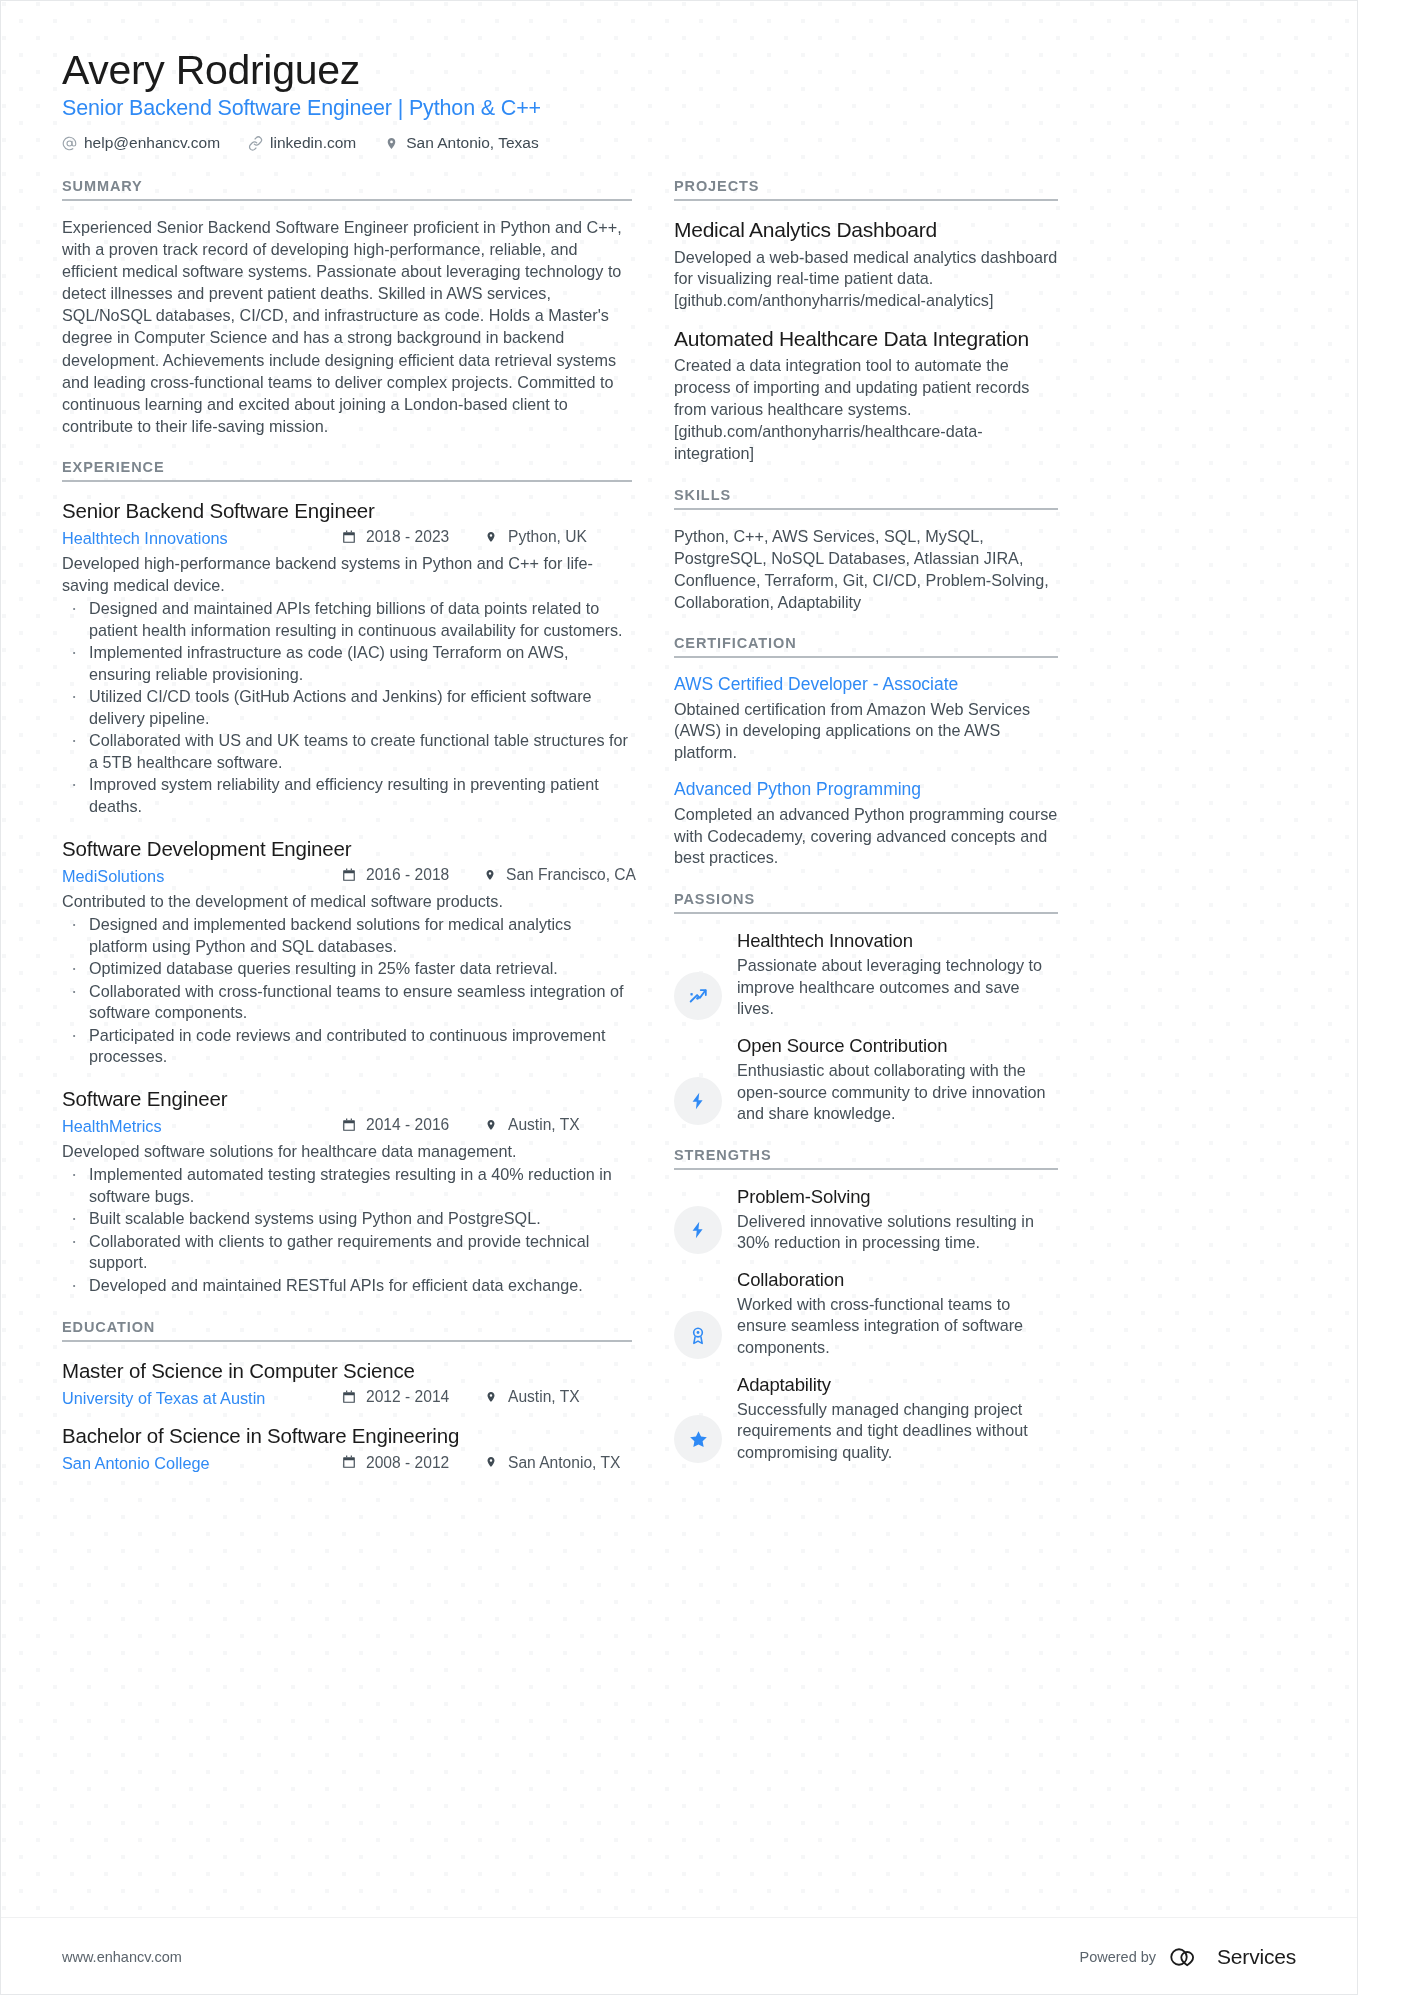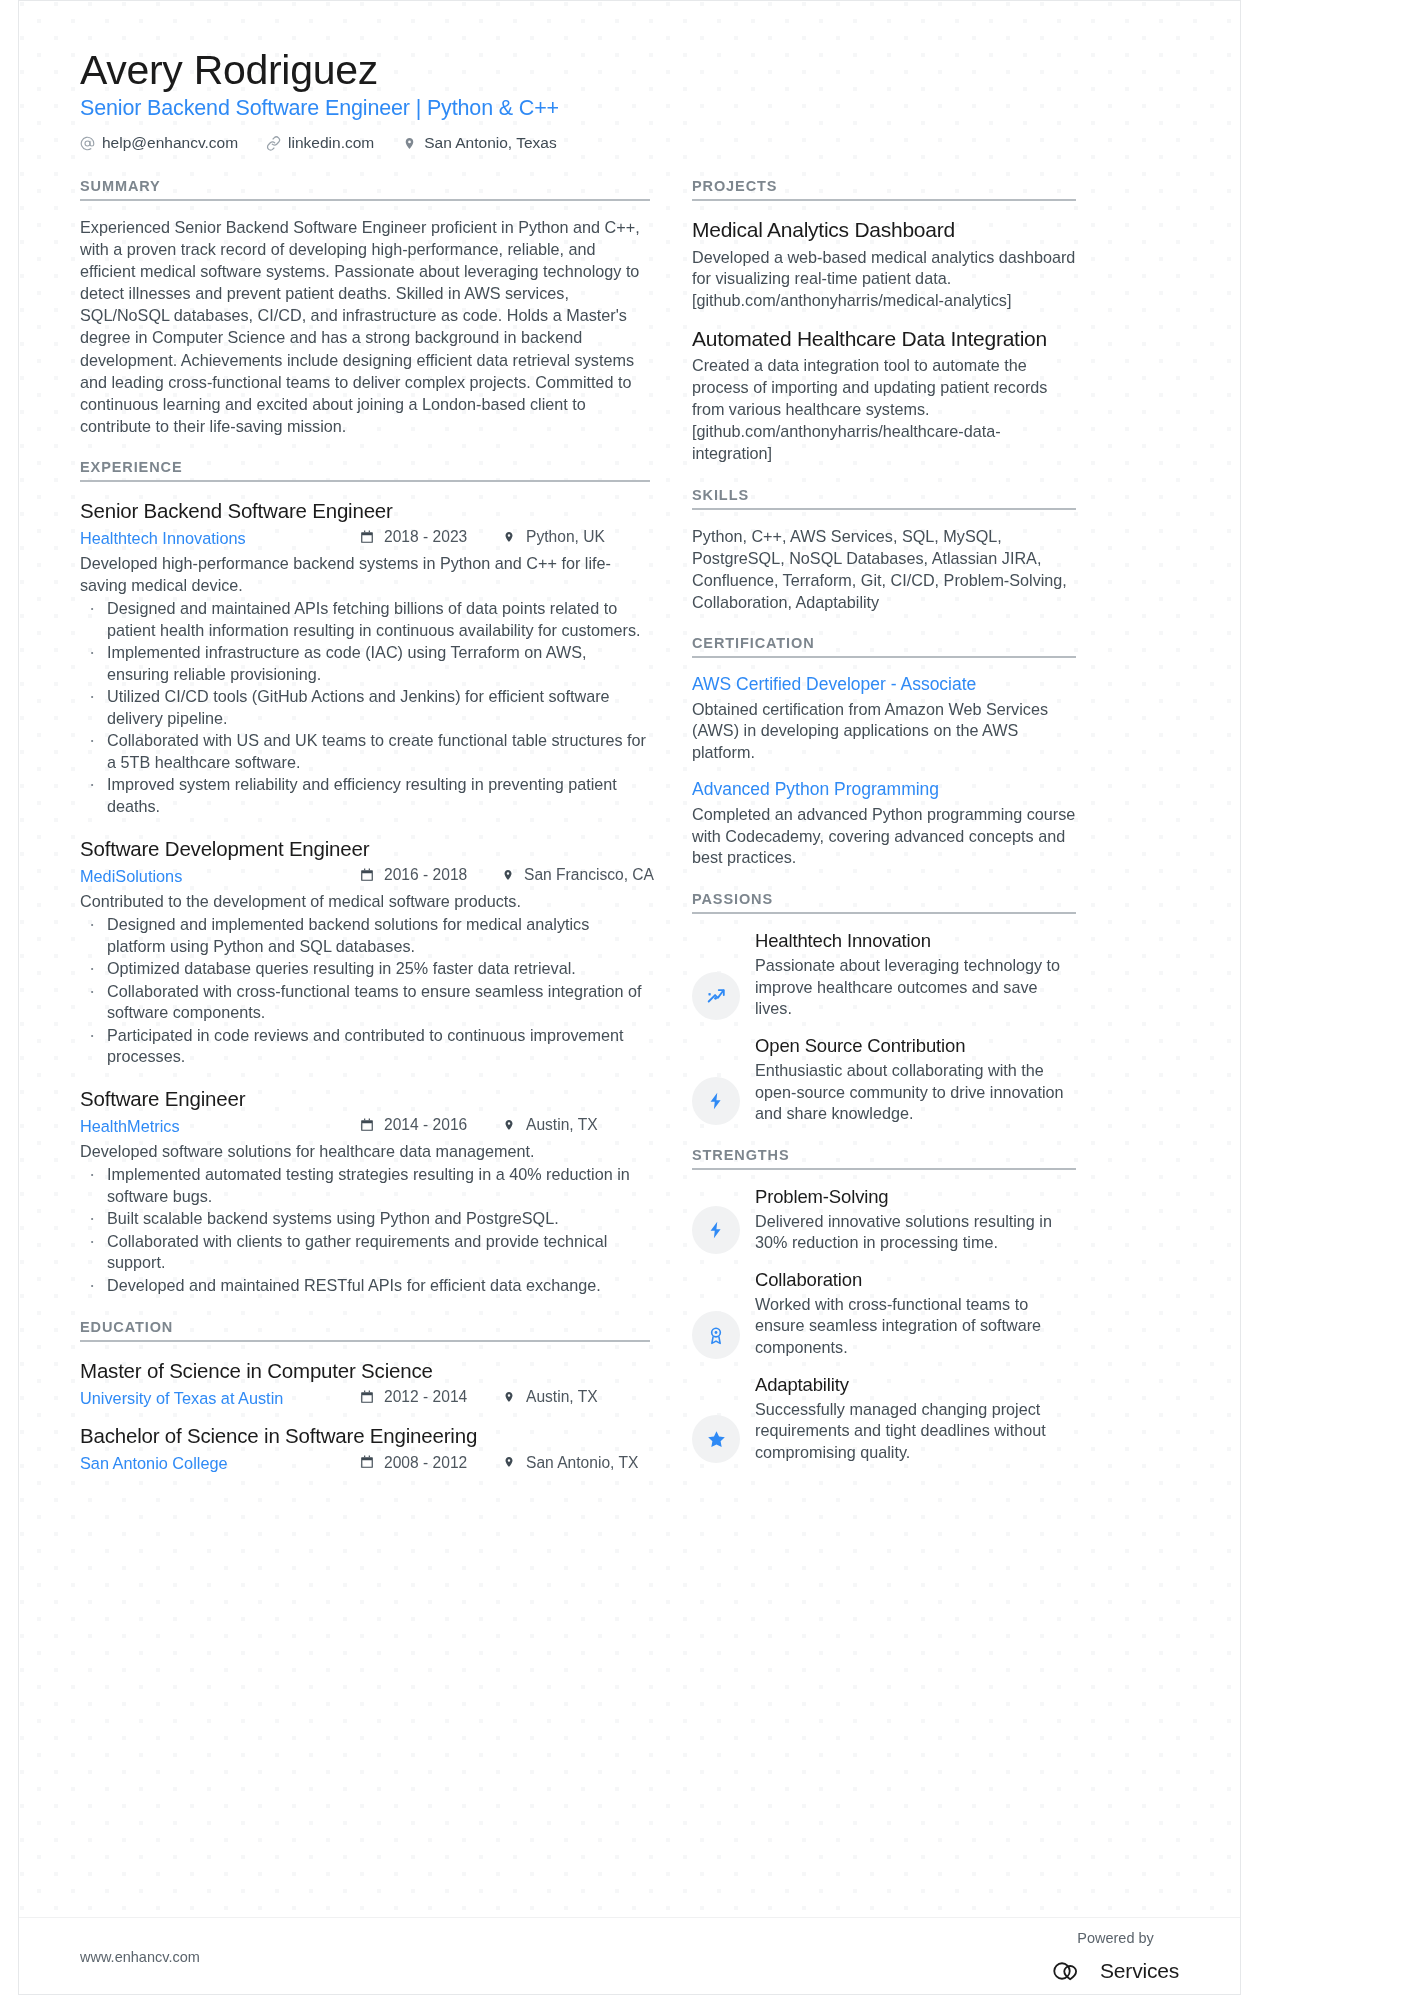--- a/index.html
+++ b/index.html
@@ -6,30 +6,29 @@
 
   html, body {
     width: 1410px;
     height: 1995px;
     background: #ffffff;
     font-family: "Liberation Sans", sans-serif;
   }
 
   .page {
     position: relative;
-    width: 1223px;
+    width: 1358px;
     height: 1995px;
     background-color: #ffffff;
     background-image:
       radial-gradient(circle at 4px 4px, #eceef0 2.2px, transparent 2.4px),
       radial-gradient(circle at 4px 4px, #eceef0 2.2px, transparent 2.4px);
     background-size: 34px 34px, 34px 34px;
     background-position: 0 0, 17px 17px;
     overflow: hidden;
-    margin-left: 18px;
   }
 
   
   .page::after {
     content: "";
     position: absolute;
     inset: 0;
     background: linear-gradient(to right, rgba(255,255,255,0.55) 0%, rgba(255,255,255,0.55) 100%);
     pointer-events: none;
   }
@@ -252,21 +251,20 @@
     border-top: 1px solid #f0f1f2;
   }
   .footer-url {
     font-size: 14.5px;
     color: #5b646c;
   }
   .footer-right {
     display: flex;
     align-items: center;
     gap: 13px;
-    flex-direction: column;
   }
   .footer-powered {
     font-size: 14.5px;
     color: #5b646c;
   }
   .footer-logo {
     display: flex;
     align-items: center;
     gap: 8px;
     color: #1b1b1b;

